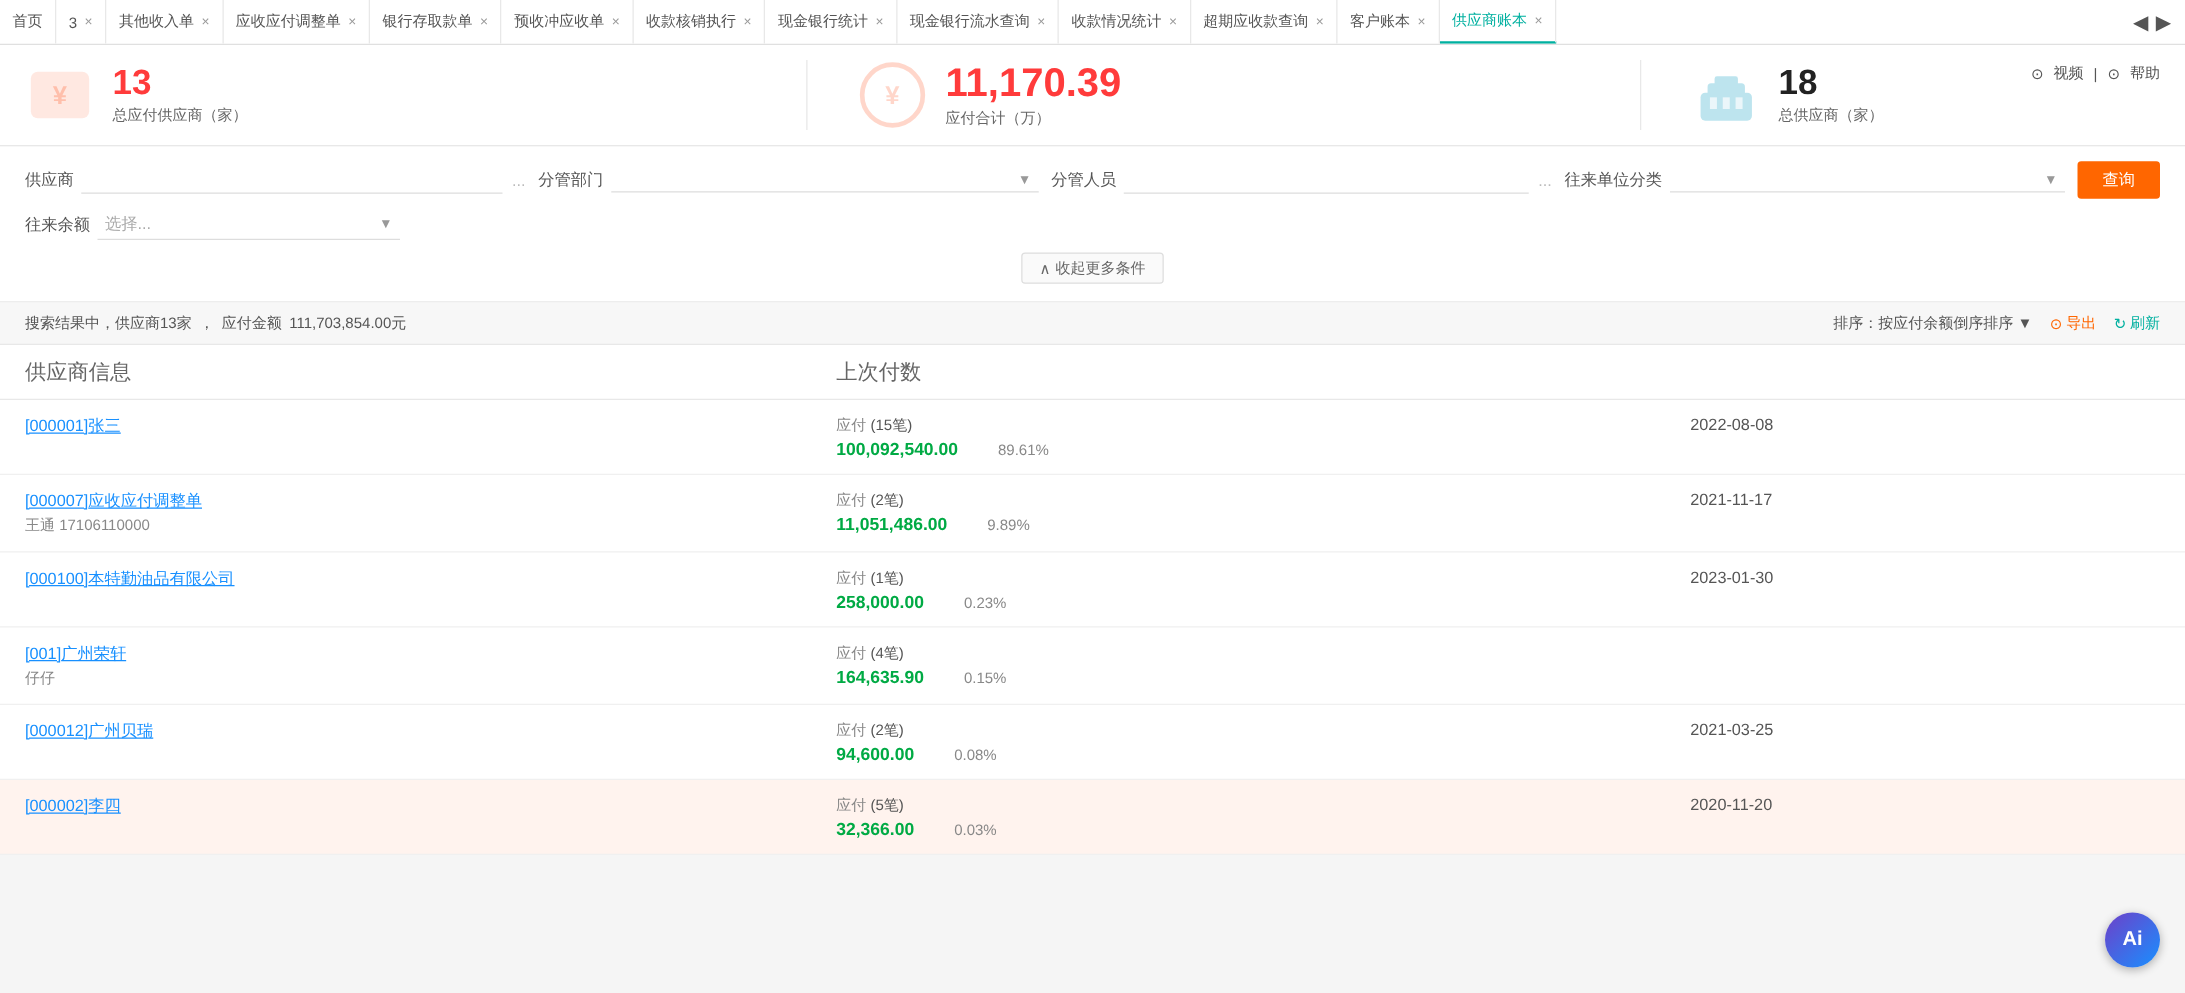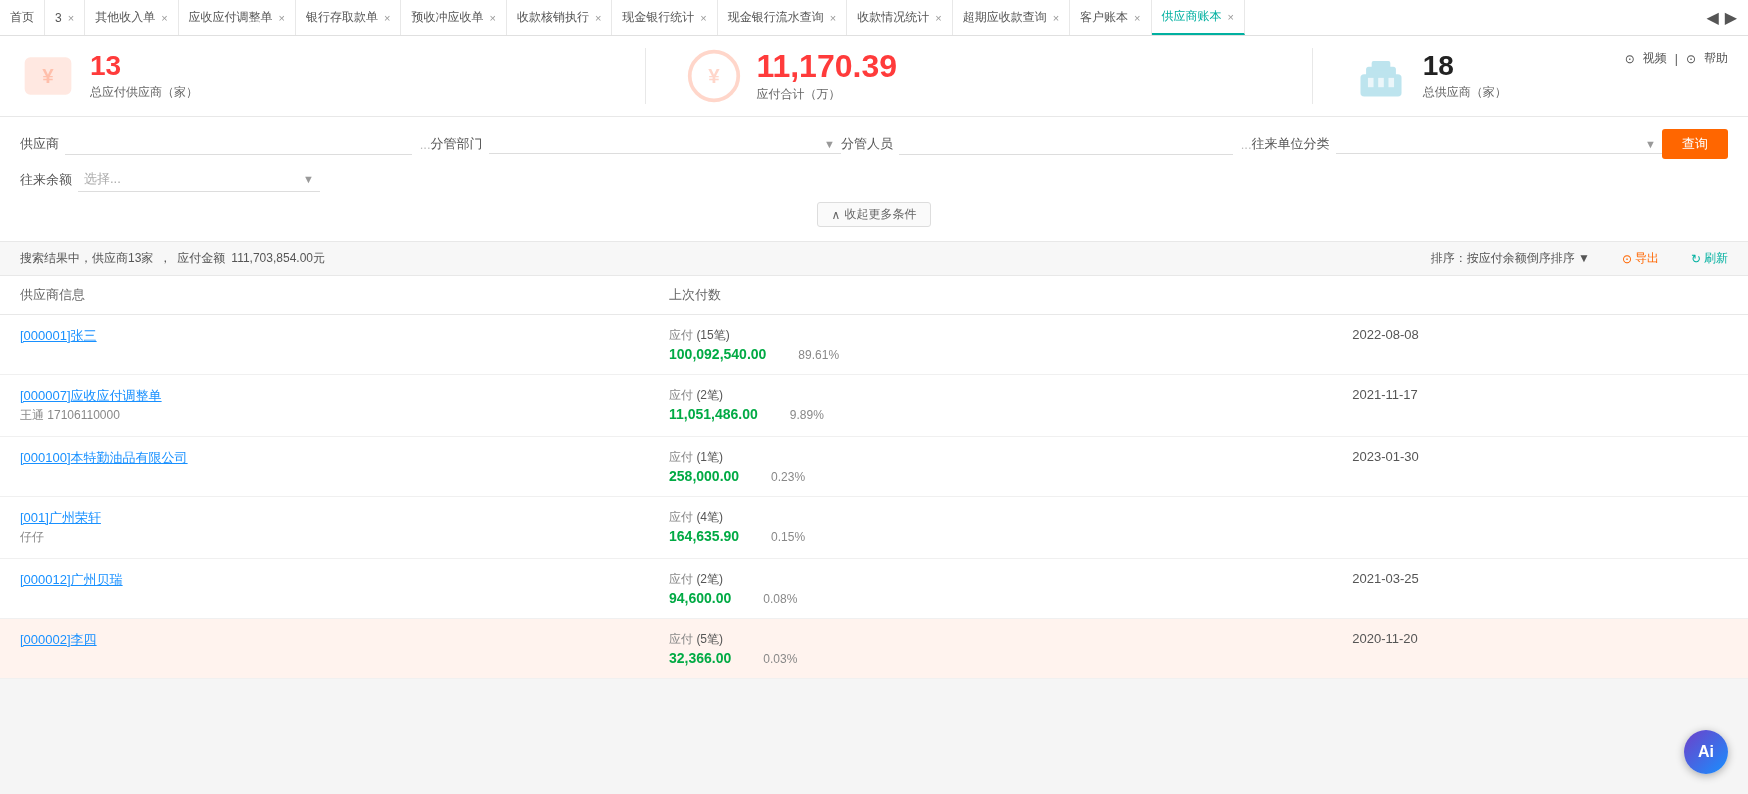--- a/index.html
+++ b/index.html
@@ -78,20 +78,21 @@
 
     
     .filter-area {
       background: #fff;
       padding: 12px 20px 8px 20px;
       border-bottom: 1px solid #e8e8e8;
     }
     .filter-row {
       display: flex;
       align-items: center;
+      gap: 10px;
       margin-bottom: 8px;
     }
     .filter-item {
       display: flex;
       align-items: center;
       gap: 6px;
       flex: 1;
     }
     .filter-label { font-size: 13px; color: #555; white-space: nowrap; }
     .filter-input {
@@ -150,34 +151,34 @@
       background: #f7f7f7;
       border-bottom: 1px solid #e8e8e8;
       font-size: 12px;
       color: #555;
       gap: 6px;
     }
     .result-bar .right-actions {
       margin-left: auto;
       display: flex;
       align-items: center;
-      gap: 32px;
+      gap: 14px;
       font-size: 12px;
     }
     .sort-btn { color: #555; cursor: pointer; }
     .export-btn { color: #ff6600; cursor: pointer; display: flex; align-items: center; gap: 3px; }
     .refresh-btn { color: #00b0a0; cursor: pointer; display: flex; align-items: center; gap: 3px; }
 
     
     .table-header {
       display: flex;
       background: #fff;
       padding: 10px 20px;
       border-bottom: 1px solid #e8e8e8;
-      font-size: 13px;
+      font-size: 17px;
       color: #666;
       font-weight: normal;
     }
     .col-supplier { width: 38%; }
     .col-transaction { width: 40%; }
     .col-lastpay { width: 22%; }
 
     .table-body { background: #fff; }
 
     .table-row {

